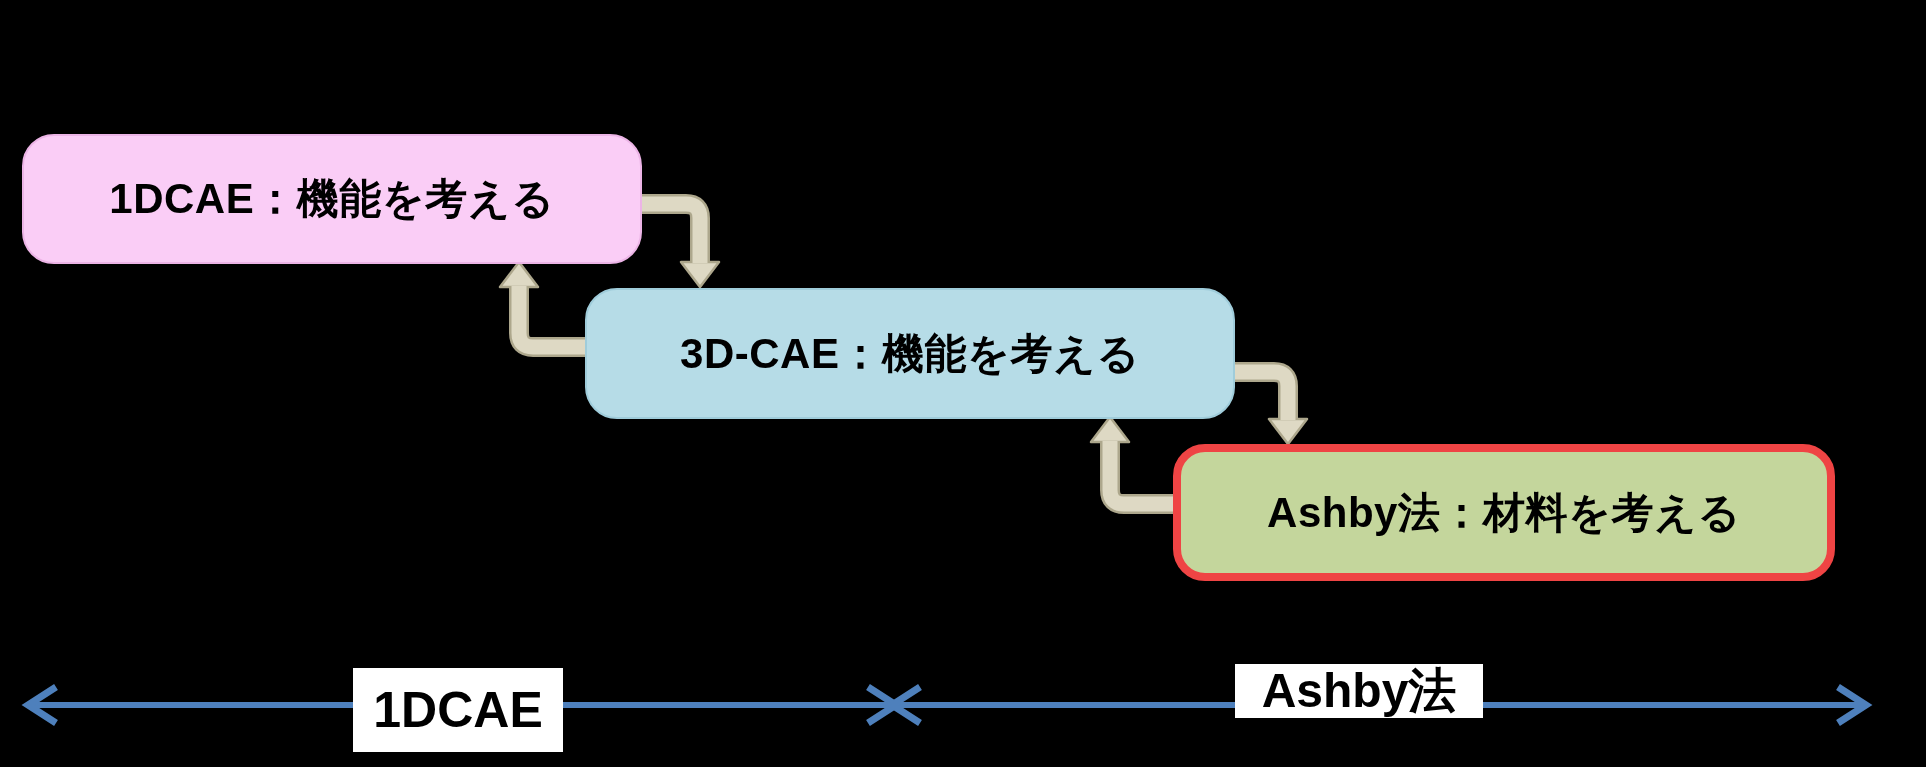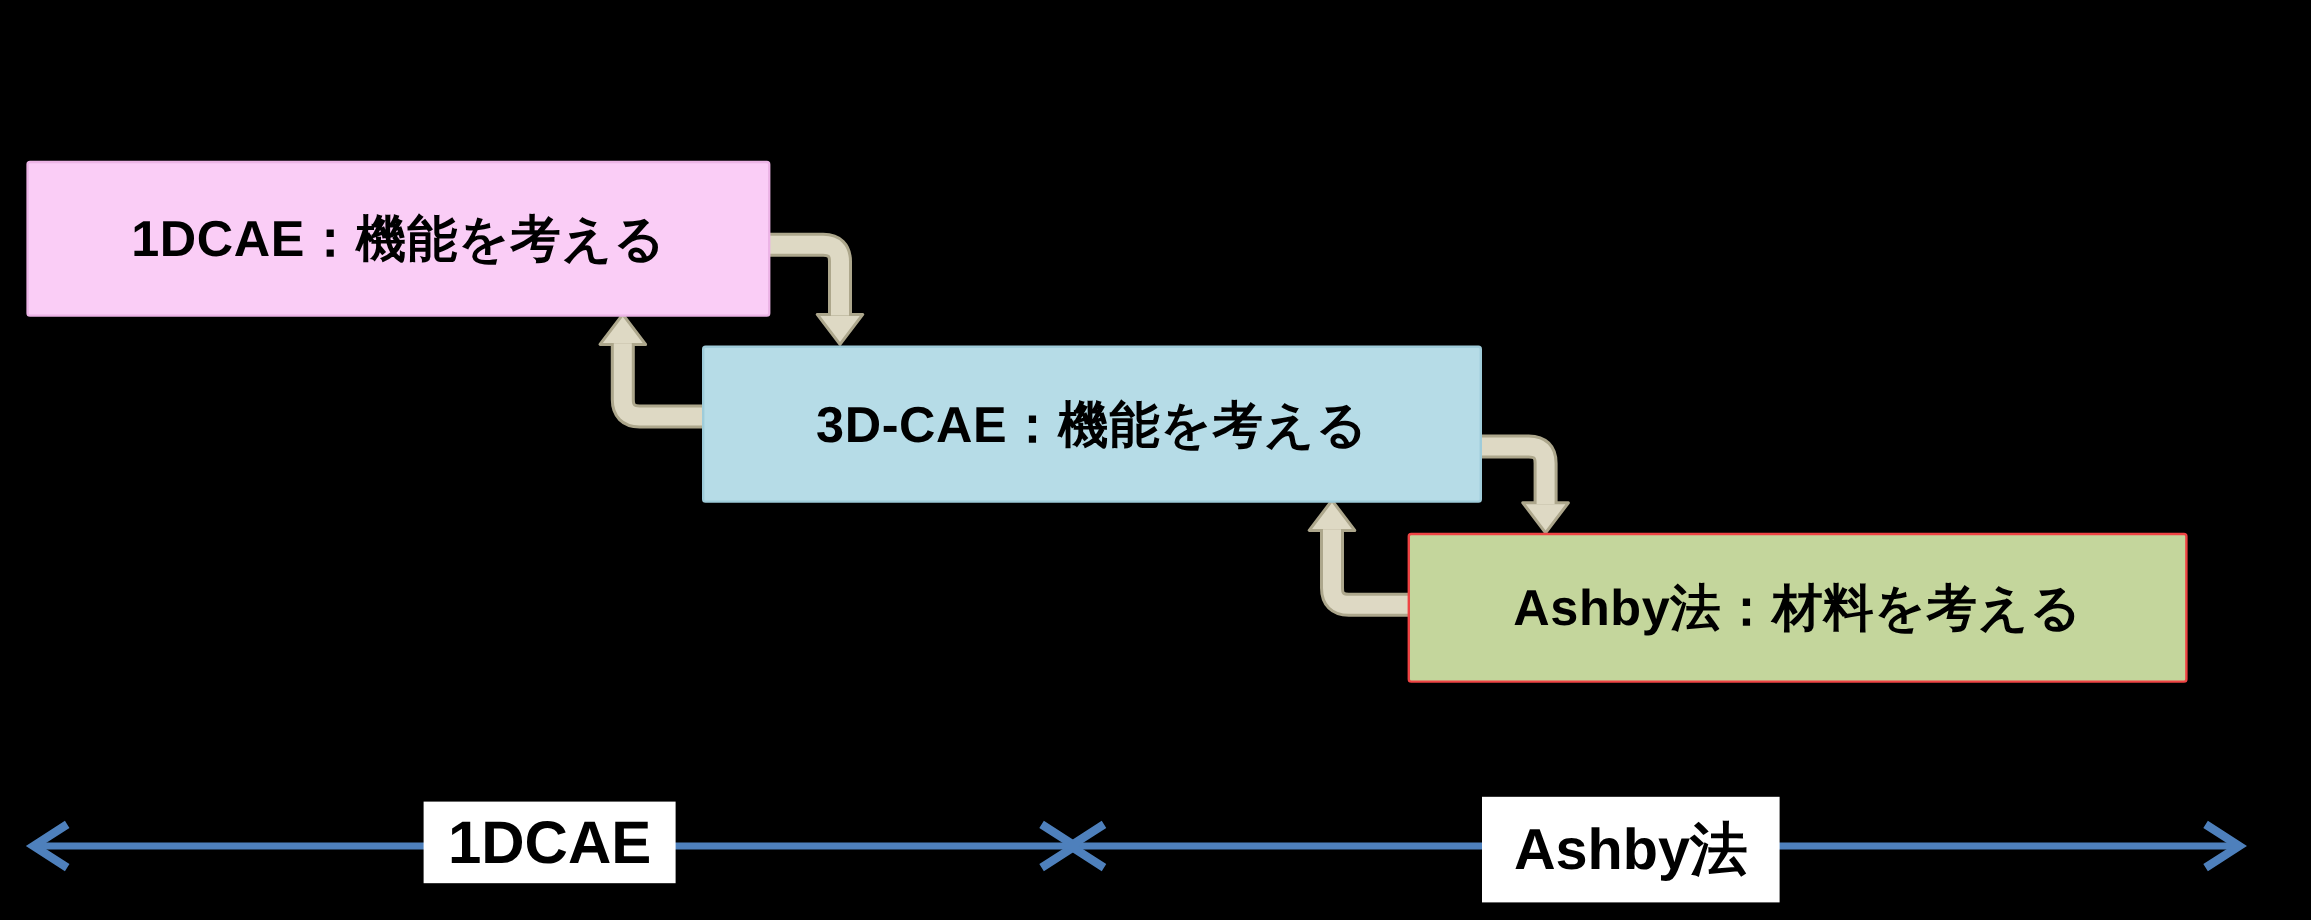--- a/index.html
+++ b/index.html
@@ -20,58 +20,58 @@
     left: 0;
     top: 0;
     width: 1926px;
     height: 767px;
   }
   .flowbox {
     position: absolute;
     display: flex;
     align-items: center;
     justify-content: center;
-    border-radius: 3px;
+    border-radius: 32px;
     color: #000000;
     font-weight: bold;
     font-size: 42px;
     letter-spacing: 0.5px;
     white-space: nowrap;
   }
   #box-1dcae {
     left: 22px; top: 134px; width: 616px; height: 126px;
     background: #FACDF6;
     border: 2px solid #ecb4e6;
   }
   #box-3dcae {
     left: 585px; top: 288px; width: 646px; height: 127px;
     background: #B6DCE7;
     border: 2px solid #9fccda;
   }
   #box-ashby {
     left: 1173px; top: 444px; width: 646px; height: 121px;
     background: #C4D69C;
-    border: 2px solid #ef4444;
+    border: 8px solid #ef4444;
   }
   .axis-label {
     position: absolute;
     display: flex;
     align-items: center;
     justify-content: center;
     background: #FFFFFF;
     color: #000000;
     font-weight: bold;
     white-space: nowrap;
   }
   #axis-label-left {
-    left: 353px; top: 668px; width: 210px; height: 68px;
+    left: 353px; top: 668px; width: 210px; height: 84px;
     font-size: 50px;
   }
   #axis-label-right {
-    left: 1235px; top: 664px; width: 248px; height: 88px;
+    left: 1235px; top: 664px; width: 248px; height: 54px;
     font-size: 48px;
   }
   .tan-shaft-outline { fill: none; stroke: #ada78c; stroke-width: 20; }
   .tan-shaft { fill: none; stroke: #DED9C4; stroke-width: 15; }
   .tan-head { fill: #DED9C4; stroke: #ada78c; stroke-width: 2.5; stroke-linejoin: round; }
   .axis-line { stroke: #4E80BC; stroke-width: 6; fill: none; }
   .axis-head { stroke: #4E80BC; stroke-width: 7; fill: none; stroke-linejoin: miter; }
 </style>
 </head>
 <body>

